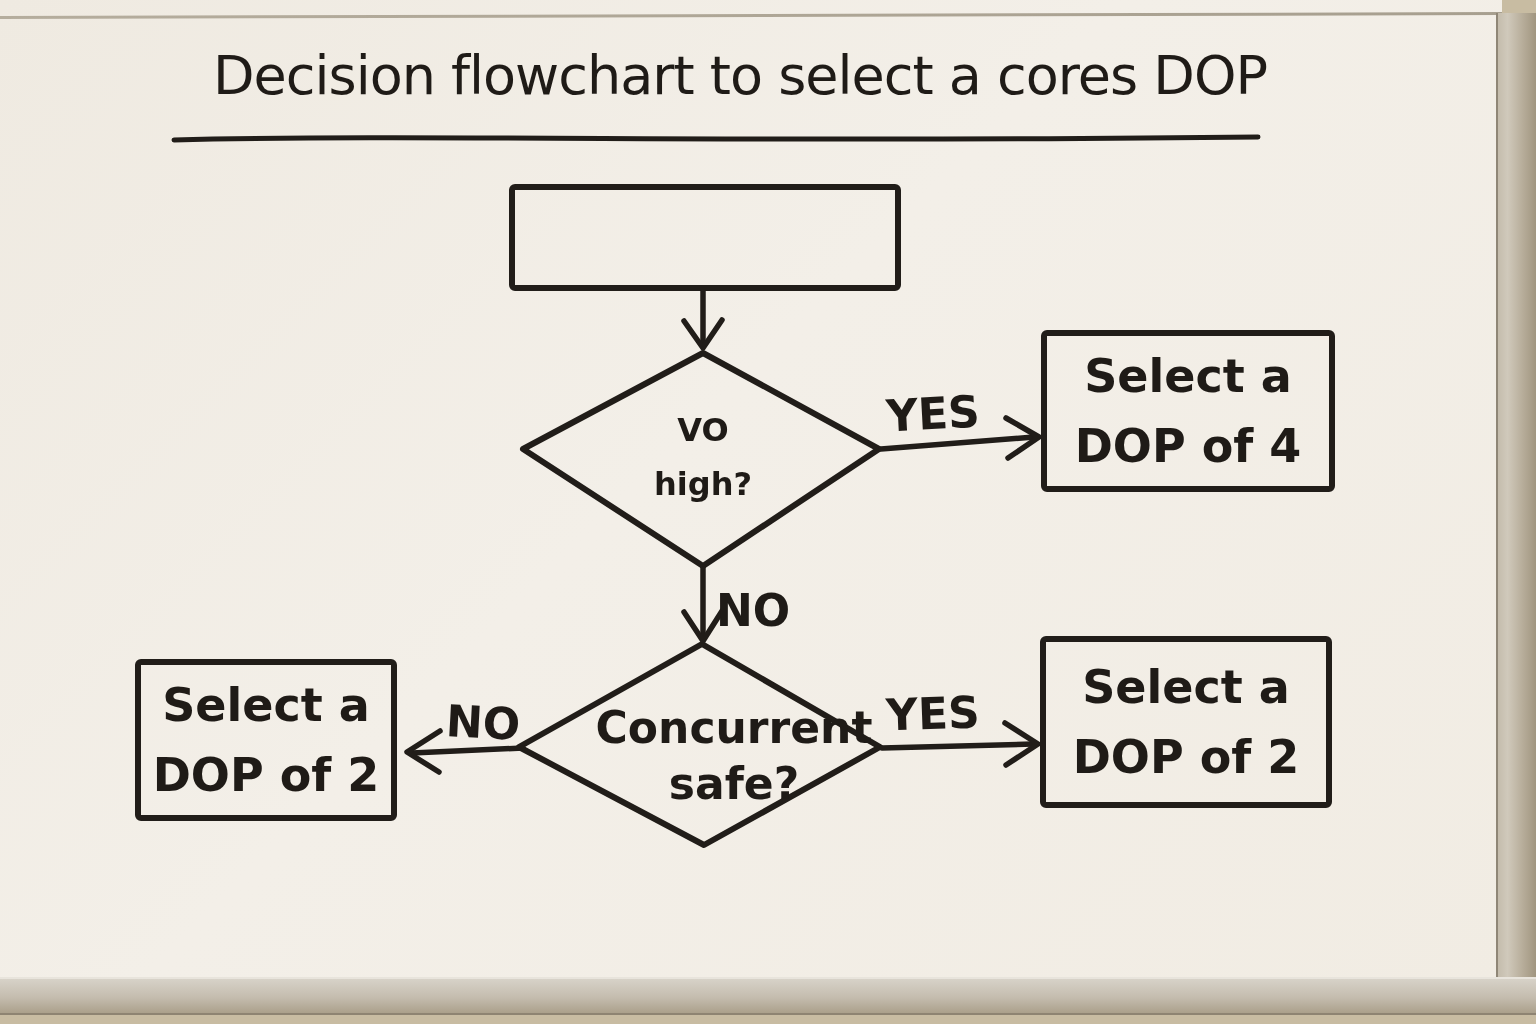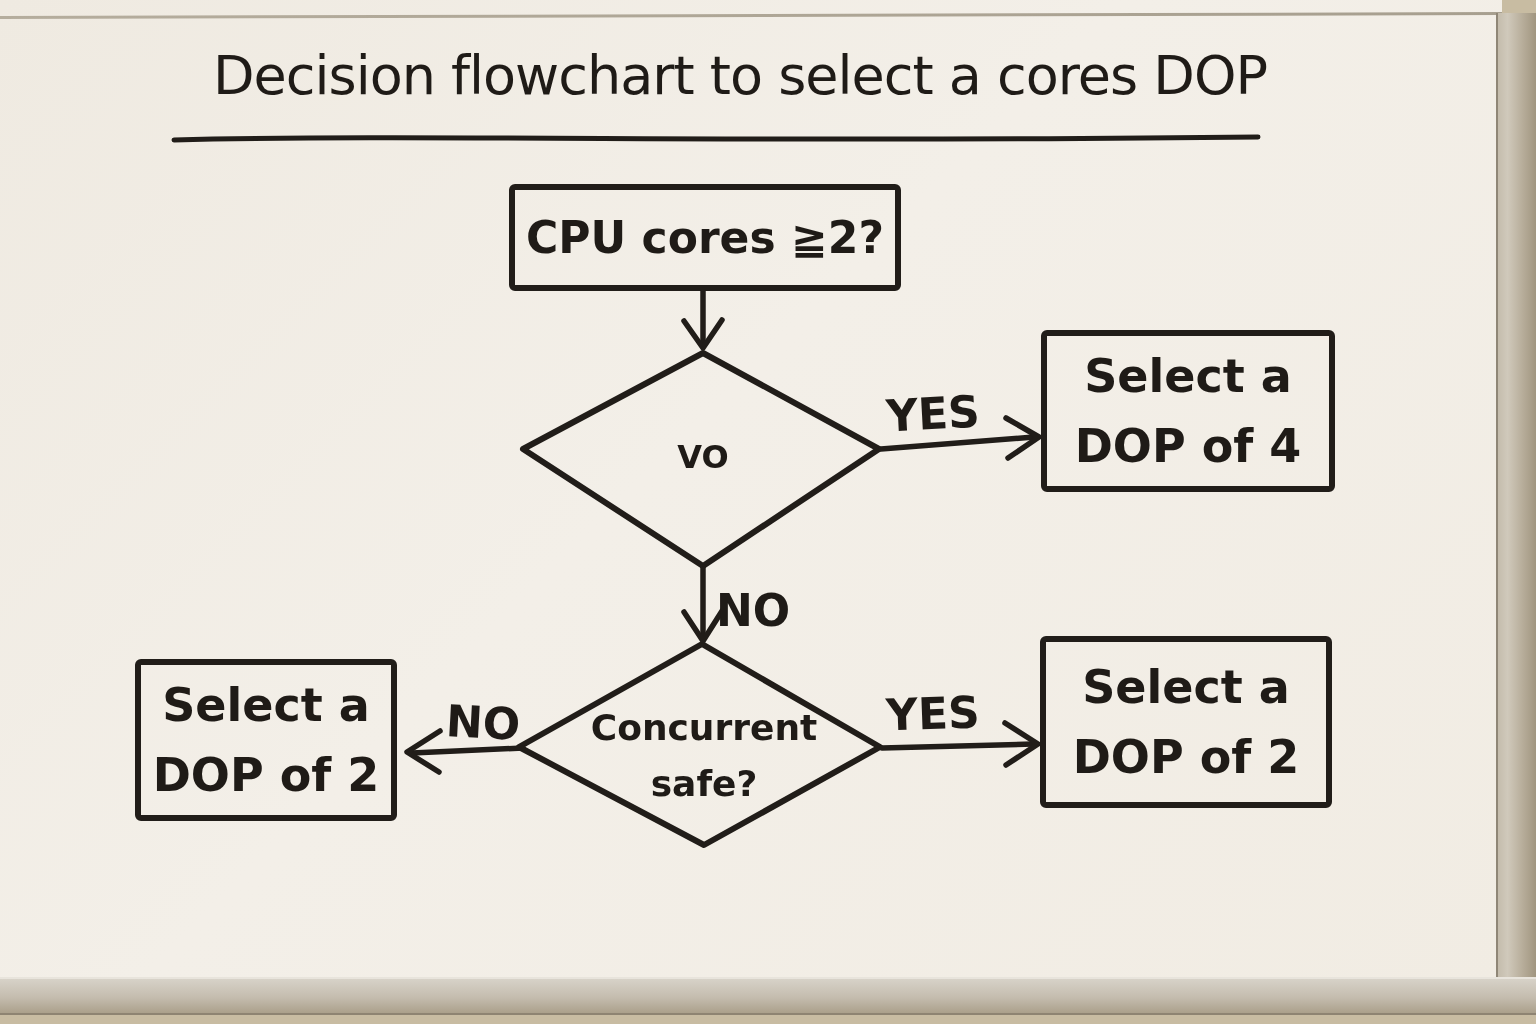--- a/index.html
+++ b/index.html
@@ -26,21 +26,21 @@
   svg.strokes{position:absolute;left:0;top:0;}
 
   .node-text{position:absolute;display:flex;flex-direction:column;
     align-items:center;justify-content:center;text-align:center;
     font-weight:bold;}
   .box-start{left:512px;top:187px;width:386px;height:101px;font-size:44px;}
   .box-r1{left:1044px;top:333px;width:288px;height:156px;font-size:46px;line-height:70px;}
   .box-left{left:138px;top:662px;width:256px;height:156px;font-size:46px;line-height:70px;}
   .box-r2{left:1043px;top:639px;width:286px;height:166px;font-size:46px;line-height:70px;}
   .dia1{left:553px;top:372px;width:300px;height:170px;font-size:32px;line-height:54px;}
-  .dia2{left:554px;top:700px;width:300px;height:112px;font-size:36px;line-height:56px;}
+  .dia2{left:584px;top:700px;width:300px;height:112px;font-size:44px;line-height:56px;}
 
   .edge-label{position:absolute;font-size:44px;font-weight:bold;white-space:nowrap;}
   .lbl-yes1{left:886px;top:388px;transform:rotate(-3deg);}
   .lbl-no-mid{left:716px;top:585px;}
   .lbl-no-left{left:446px;top:697px;transform:rotate(3deg);}
   .lbl-yes2{left:886px;top:688px;transform:rotate(-2deg);}
 </style>
 </head>
 <body>
 
@@ -75,26 +75,24 @@
       <path d="M523,748 L412,753" stroke-width="5.5"></path>
       <polyline points="440,731 407,752 439,772" stroke-width="5.5"></polyline>
 
       <path d="M882,748 L1033,744" stroke-width="5.5"></path>
       <polyline points="1005,723 1038,744 1006,765" stroke-width="5.5"></polyline>
     </g>
   </svg>
 
   <div class="title ink">Decision flowchart to select a cores DOP</div>
 
-  <div class="node-text box-start ink">
-    <span>CPU cores ≧2?</span>
-  </div>
 
   <div class="node-text dia1 ink">
     <span>VO</span>
+    <span>high?</span>
   </div>
 
   <div class="node-text dia2 ink">
     <span>Concurrent</span>
     <span>safe?</span>
   </div>
 
   <div class="node-text box-r1 ink">
     <span>Select a</span>
     <span>DOP of 4</span>

